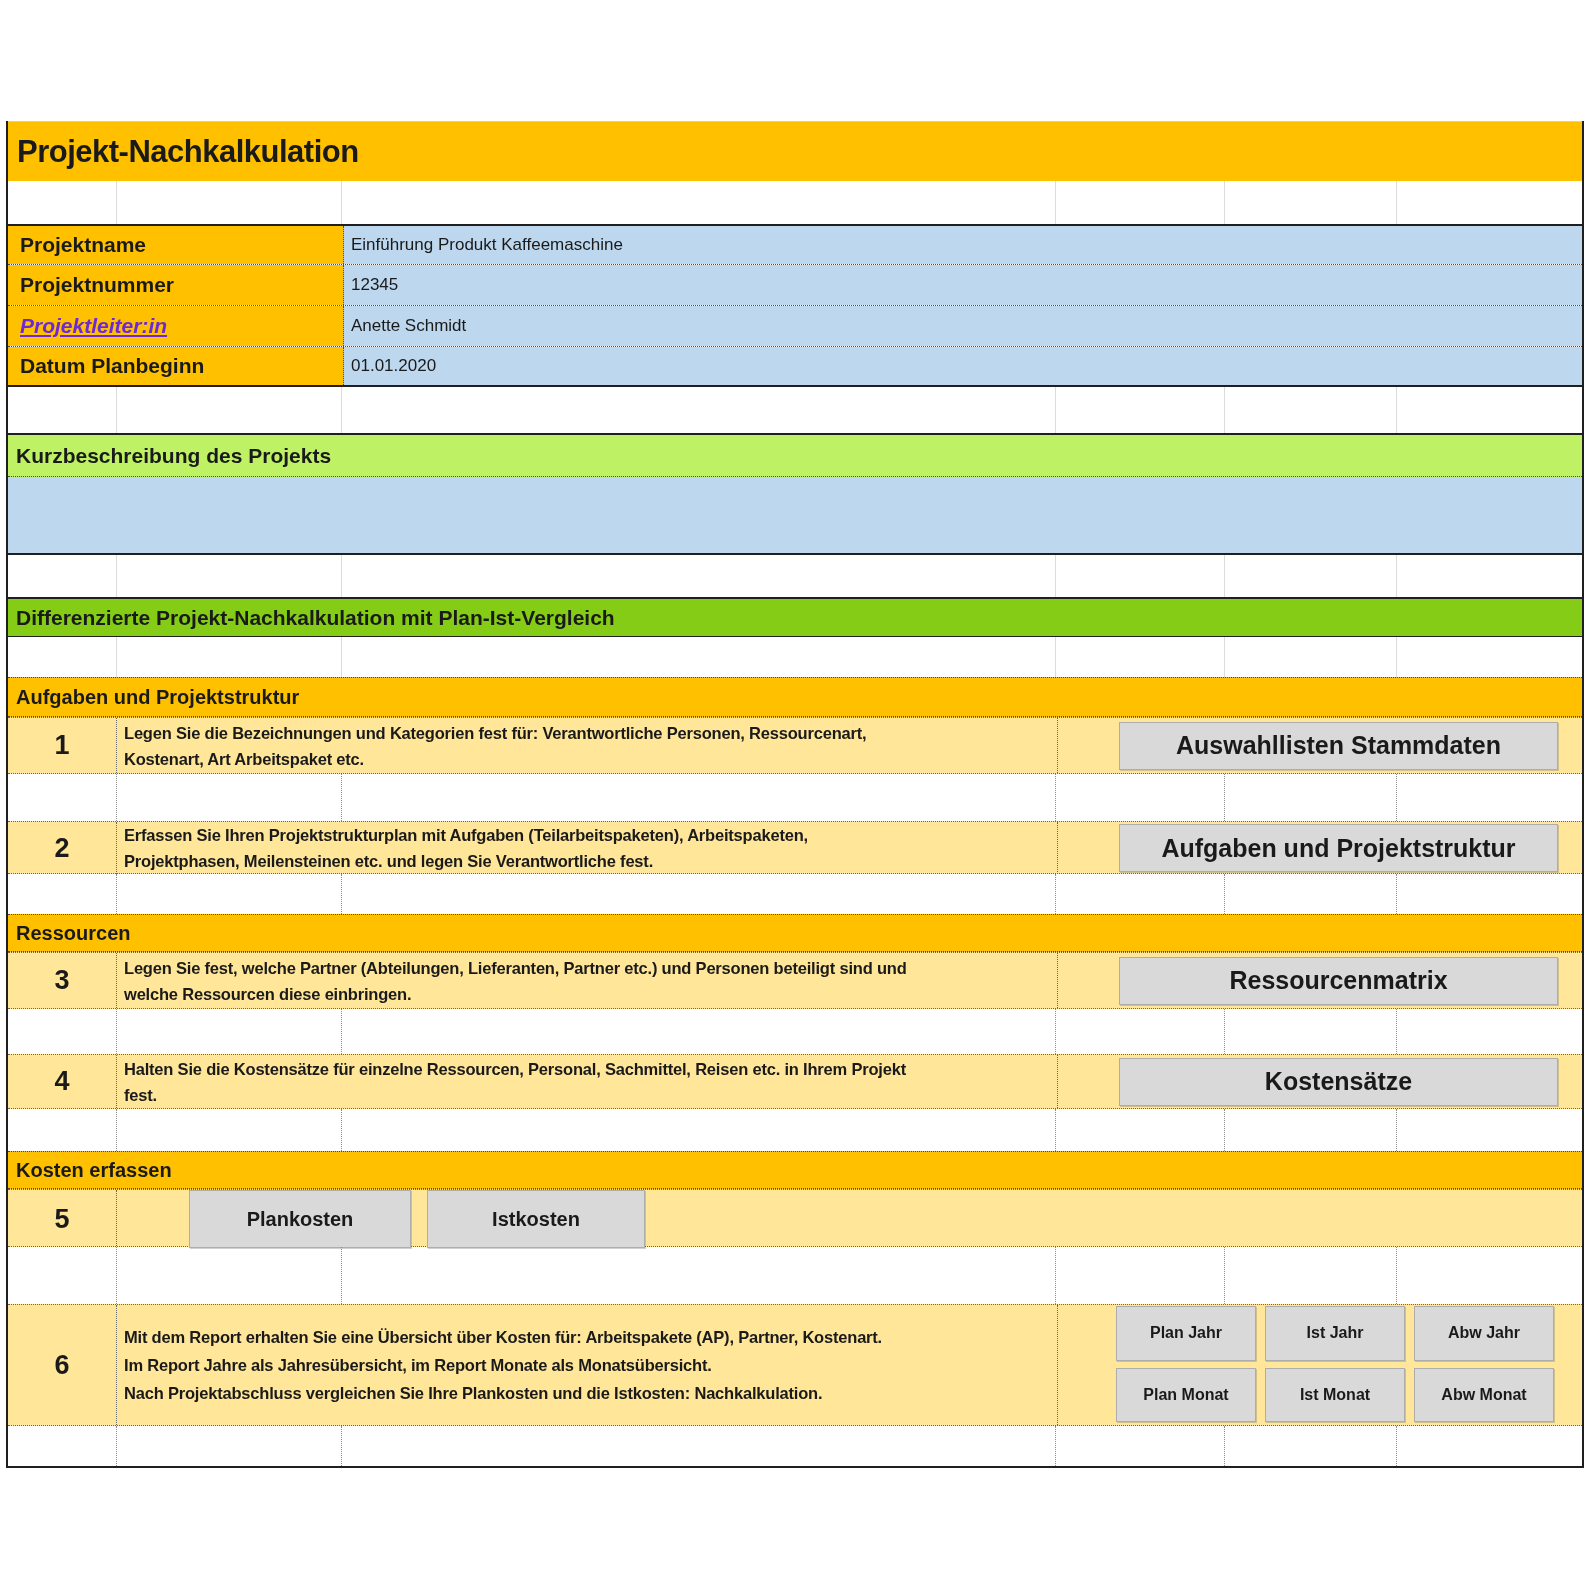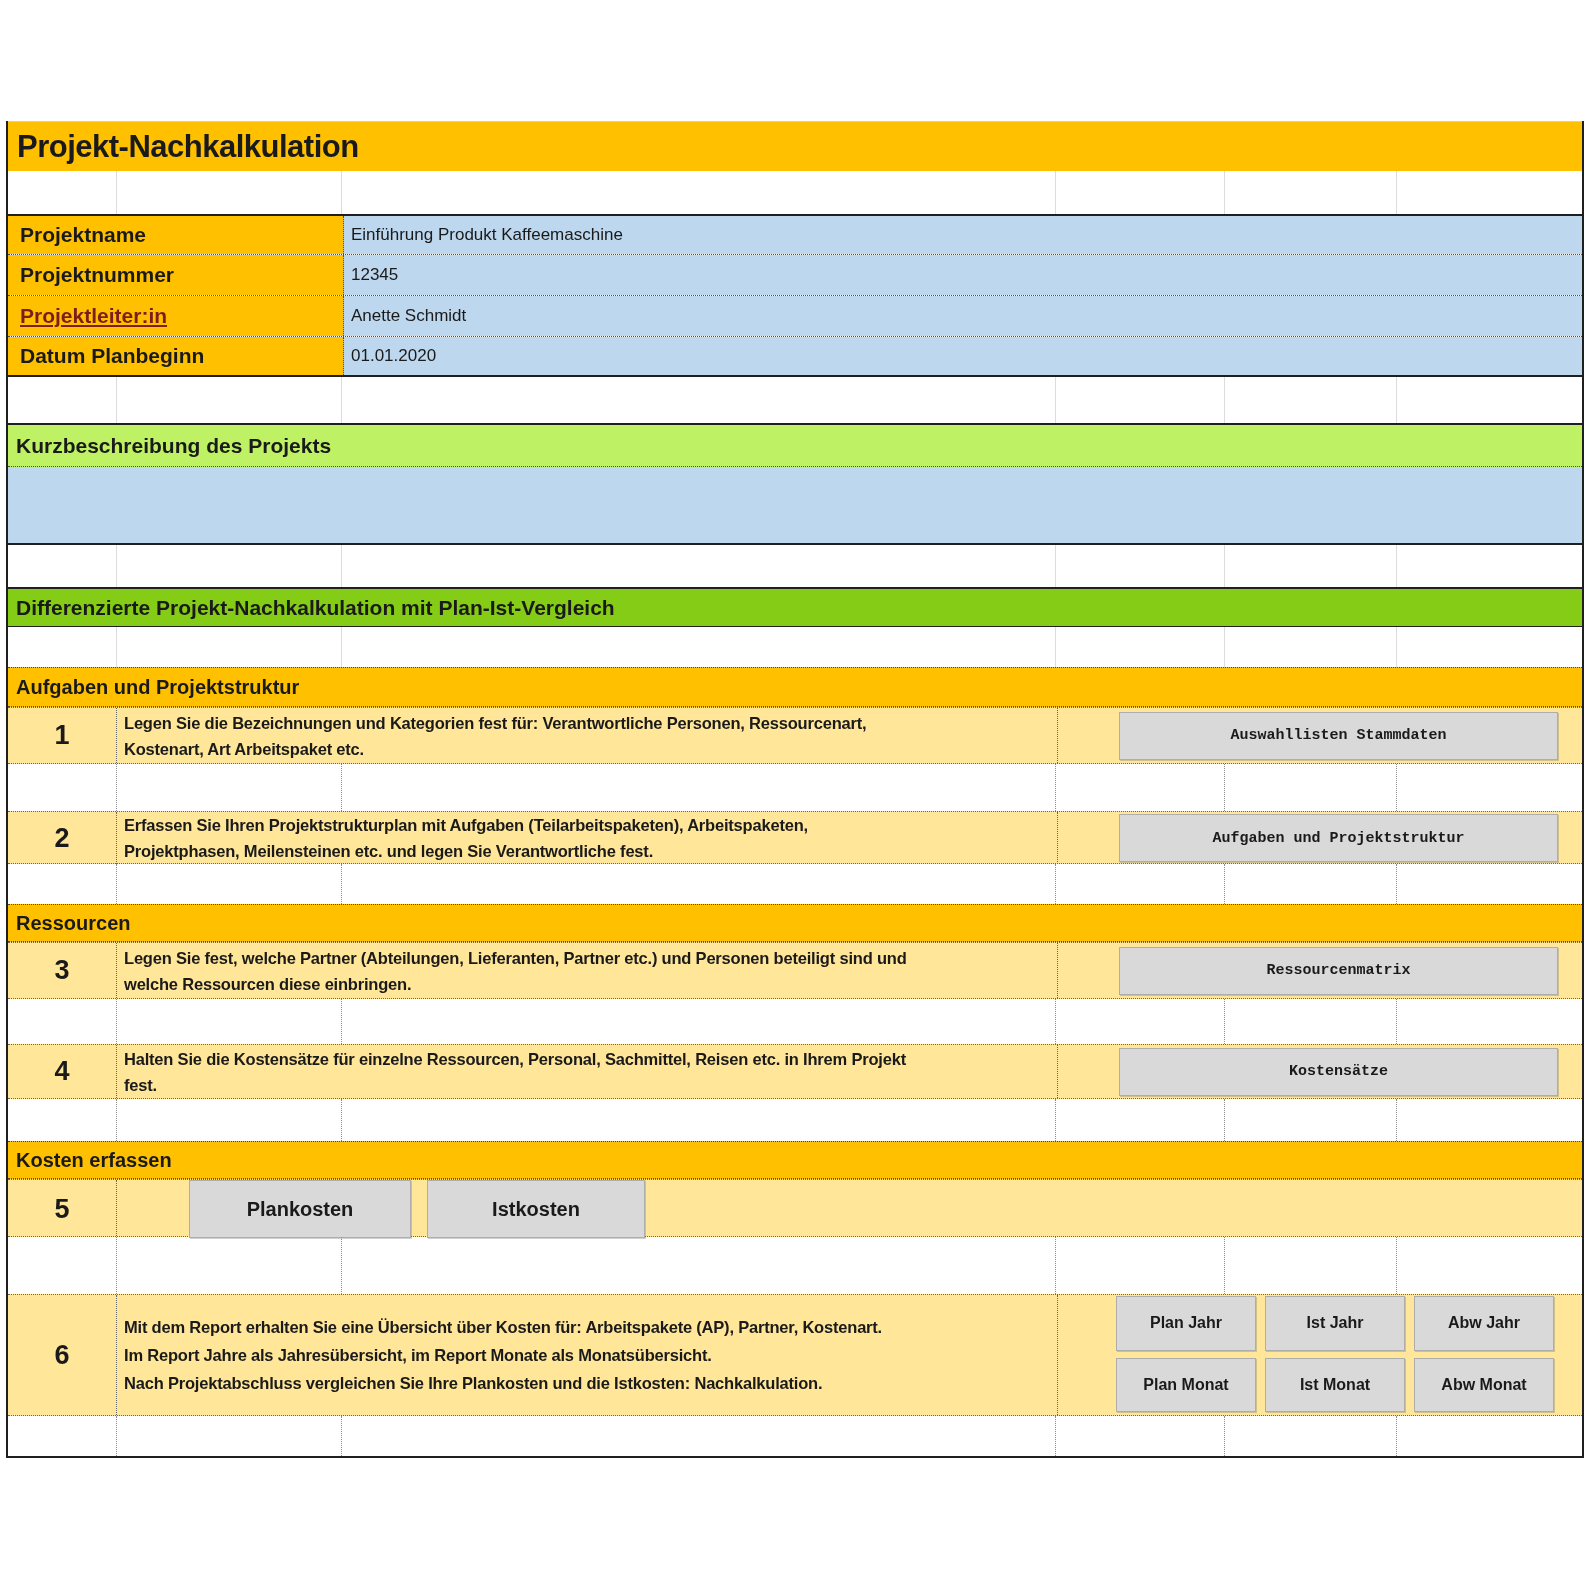--- a/index.html
+++ b/index.html
@@ -9,21 +9,21 @@
   .canvas { position:relative; width:1589px; height:1589px; background:#ffffff; overflow:hidden; }
 
   .sheet {
     position:absolute; left:6px; top:121px; width:1578px;
     border-left:2px solid #1f1f1f; border-right:2px solid #1f1f1f; border-bottom:2px solid #1f1f1f;
   }
 
   .row { position:relative; width:100%; }
 
   
-  .r-title { height:50px; background:#FFC000; display:flex; align-items:center; padding-left:9px;
+  .r-title { height:60px; background:#FFC000; display:flex; align-items:center; padding-left:9px;
              border-top:1px solid #cfcfcf; }
   .r-title .t { font-size:31px; font-weight:bold; letter-spacing:-0.5px; }
 
   
   .cols { display:grid; grid-template-columns:109px 225px 714px 169px 172px 185px; height:100%; }
   .gap .gc { border-right:1px solid #dcdcdc; }
   .gap .gc:last-child { border-right:none; }
   .gap.dotty .gc { border-right:1px dotted #8a8a8a; }
   .gap.dotty .gc:last-child { border-right:none; }
 
@@ -32,21 +32,21 @@
 
   
   .r-info { display:grid; grid-template-columns:336px 1238px; }
   .r-info.first { border-top:2px solid #1f1f1f; height:40px; }
   .r-info { height:41px; }
   .r-info + .r-info { border-top:1px dotted #4a4a4a; }
   .r-info.last { border-bottom:2px solid #1f1f1f; }
   .r-info .lbl { background:#FFC000; display:flex; align-items:center; padding-left:12px;
                  font-size:21px; font-weight:bold; border-right:1px dotted #4a4a4a; }
   .r-info .val { background:#BDD7EE; display:flex; align-items:center; padding-left:7px; font-size:17px; }
-  .r-info .lbl a { color:#7f1d1d; text-decoration:underline; font-weight:bold; }
+  .r-info .lbl a { color:#6d28d9; text-decoration:underline; font-weight:bold;font-style:italic; }
 
   
   .r-kb-head { height:44px; background:#bef264; display:flex; align-items:center; padding-left:8px;
                font-size:21px; font-weight:bold; border-top:2px solid #1f1f1f; border-bottom:1px dotted #4a4a4a; }
   .r-kb-box { height:78px; background:#BDD7EE; border-bottom:2px solid #1f1f1f; }
 
   
   .r-main-head { height:40px; background:#84cc16; display:flex; align-items:center; padding-left:8px;
                  font-size:21px; font-weight:bold; border-top:2px solid #1f1f1f; border-bottom:1px solid #1f1f1f; }
 
@@ -65,21 +65,21 @@
                   font-size:16.5px; font-weight:bold; letter-spacing:-0.2px; line-height:26px;
                   white-space:pre-line; border-right:1px dotted #666; }
   .st122 .desc { line-height:28px; }
   .r-step .actions { position:relative; }
 
   
   .xbtn { background:#D9D9D9; border:1px solid #ADADAD; box-shadow:1px 1px 0 rgba(120,120,120,.35);
           display:flex; align-items:center; justify-content:center; font-weight:bold; color:#1a1a1a;
           cursor:pointer; }
   .actions.single { display:flex; align-items:center; padding-left:61px; padding-right:28px; }
-  .actions.single .xbtn { width:100%; height:48px; font-size:15px;font-family:Liberation Mono, monospace; }
+  .actions.single .xbtn { width:100%; height:48px; font-size:25px; }
   .actions.duo { display:flex; align-items:center; padding-left:64px; padding-right:16px; gap:8px; }
   .actions.duo .xbtn { height:58px; font-size:20px;margin-left:8px; }
   .actions.duo .xbtn.b1 { width:222px; }
   .actions.duo .xbtn.b2 { width:218px; }
   .actions.grid6 { display:grid; grid-template-columns:140px 140px 140px; grid-template-rows:1fr 1fr;
                    column-gap:9px; row-gap:7px; padding:1px 32px 3px 58px; }
   .actions.grid6 .xbtn { font-size:16px; }
 </style>
 </head>
 <body>

